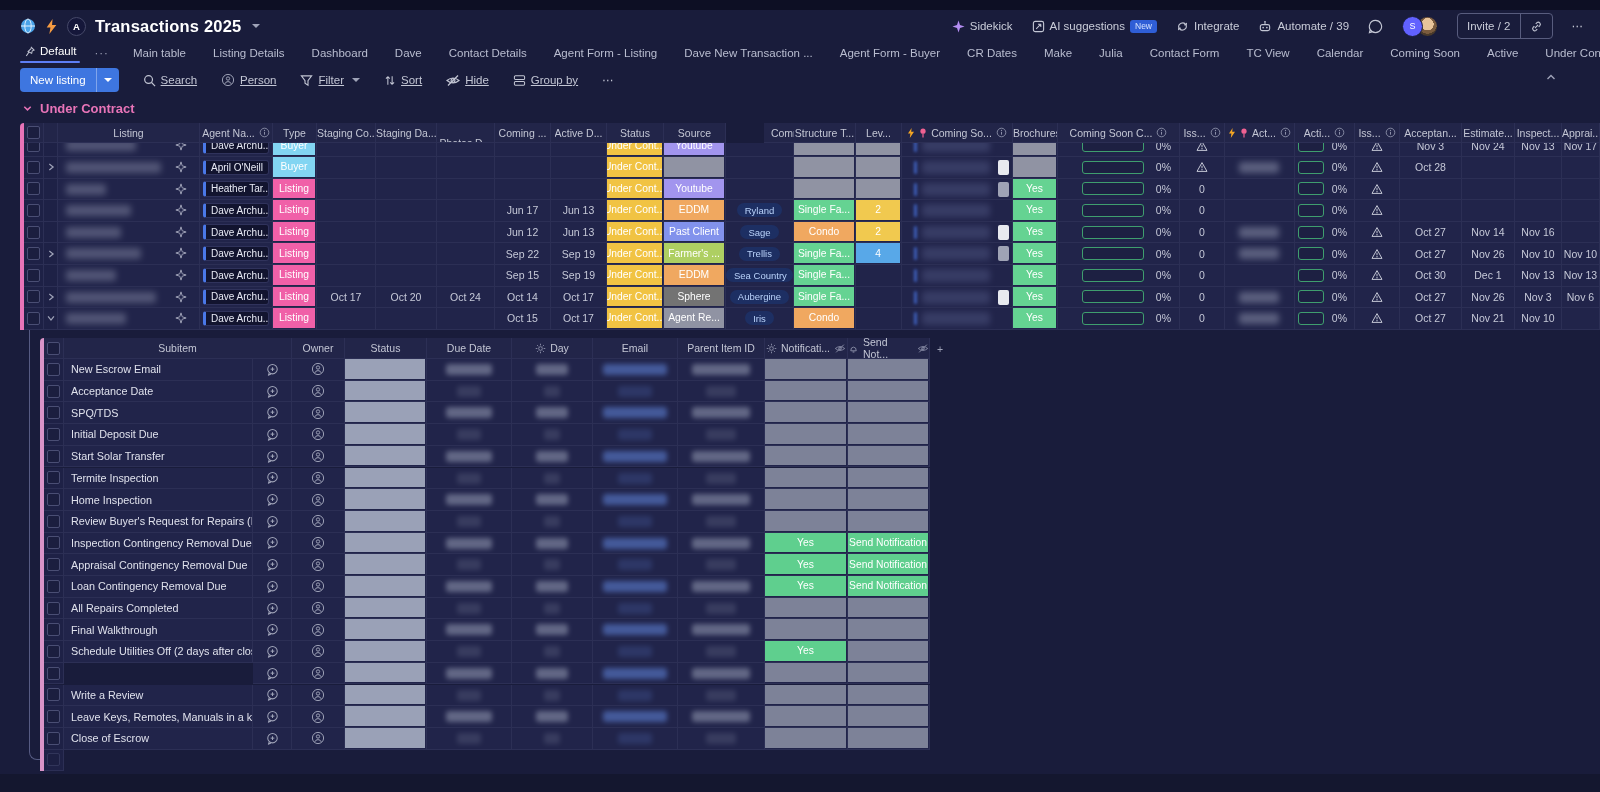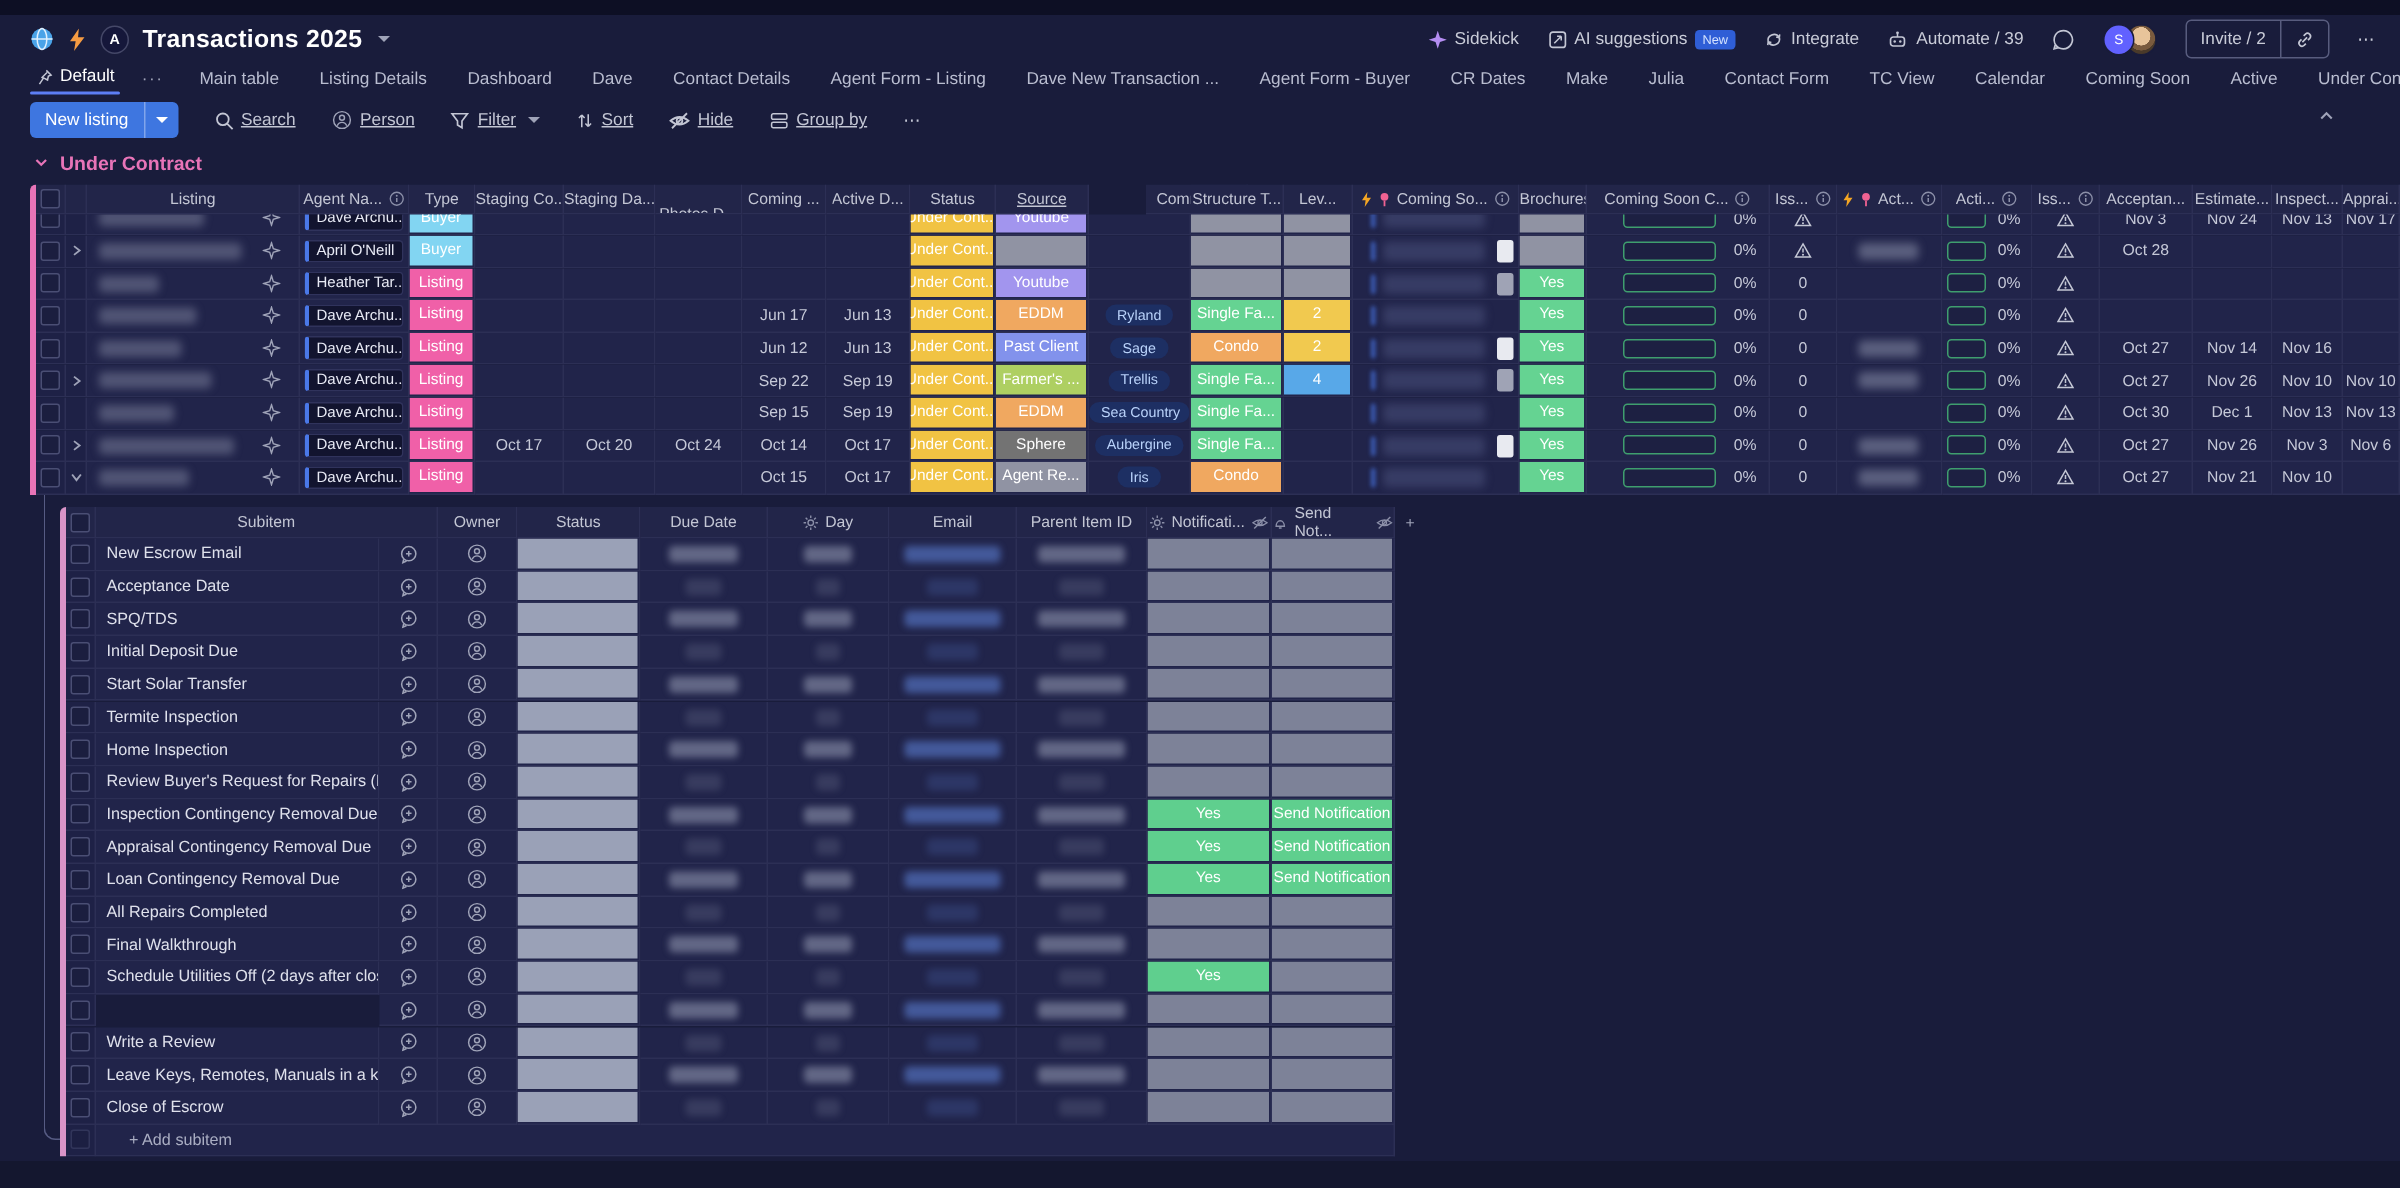--- a/index.html
+++ b/index.html
@@ -308,21 +308,21 @@
       </div>
       <div class="cell hcell" style="left: 475px; top: 0px; width: 56px; height: 20px;">
         <span style="overflow: hidden; white-space: nowrap;">Coming ...</span>
       </div>
       <div class="cell hcell" style="left: 531px; top: 0px; width: 56px; height: 20px;">
         <span style="overflow: hidden; white-space: nowrap;">Active D...</span>
       </div>
       <div class="cell hcell" style="left: 587px; top: 0px; width: 57px; height: 20px;">
         <span style="overflow: hidden; white-space: nowrap;">Status</span>
       </div>
-      <div class="cell hcell" style="left: 644px; top: 0px; width: 62px; height: 20px; text-decoration: underline;">
+      <div class="cell hcell" style="left: 644px; top: 0px; width: 62px; height: 20px;">
         <span style="overflow: hidden; white-space: nowrap;">Source</span>
       </div>
       <div class="cell hcell" style="left: 744px; top: 0px; width: 68px; height: 20px; text-align: center;">
         <span style="overflow: hidden; white-space: nowrap;">Community</span>
       </div>
       <div class="cell hcell" style="left: 774px; top: 0px; width: 62px; height: 20px;">
         <span style="overflow: hidden; white-space: nowrap;">Structure T...</span>
       </div>
       <div class="cell hcell" style="left: 836px; top: 0px; width: 46px; height: 20px;">
         <span style="overflow: hidden; white-space: nowrap;">Lev...</span>
@@ -2048,17 +2048,16 @@
       </div>
       <div class="cell" style="left: 725px; top: 389.9px; width: 83px; height: 21.7px;">
         <div class="fill" style="background: rgb(125, 130, 152);"></div>
       </div>
       <div class="cell" style="left: 808px; top: 389.9px; width: 82px; height: 21.7px;">
         <div class="fill" style="background: rgb(125, 130, 152);"></div>
       </div>
       <div class="cell" style="left: 4px; top: 411.6px; width: 20px; height: 21.4px; background: rgb(30, 33, 70);">
         <div class="cbx" style="opacity: 0.45;"></div>
       </div>
-      <div class="cell namecell addrow" style="left: 24px; top: 411.6px; width: 866px; height: 21.4px; padding-left: 22px;">+ Add subitem</div>
     </div>
 
   <div class="bottomstrip"></div>
 </div>
 
 </body></html>

